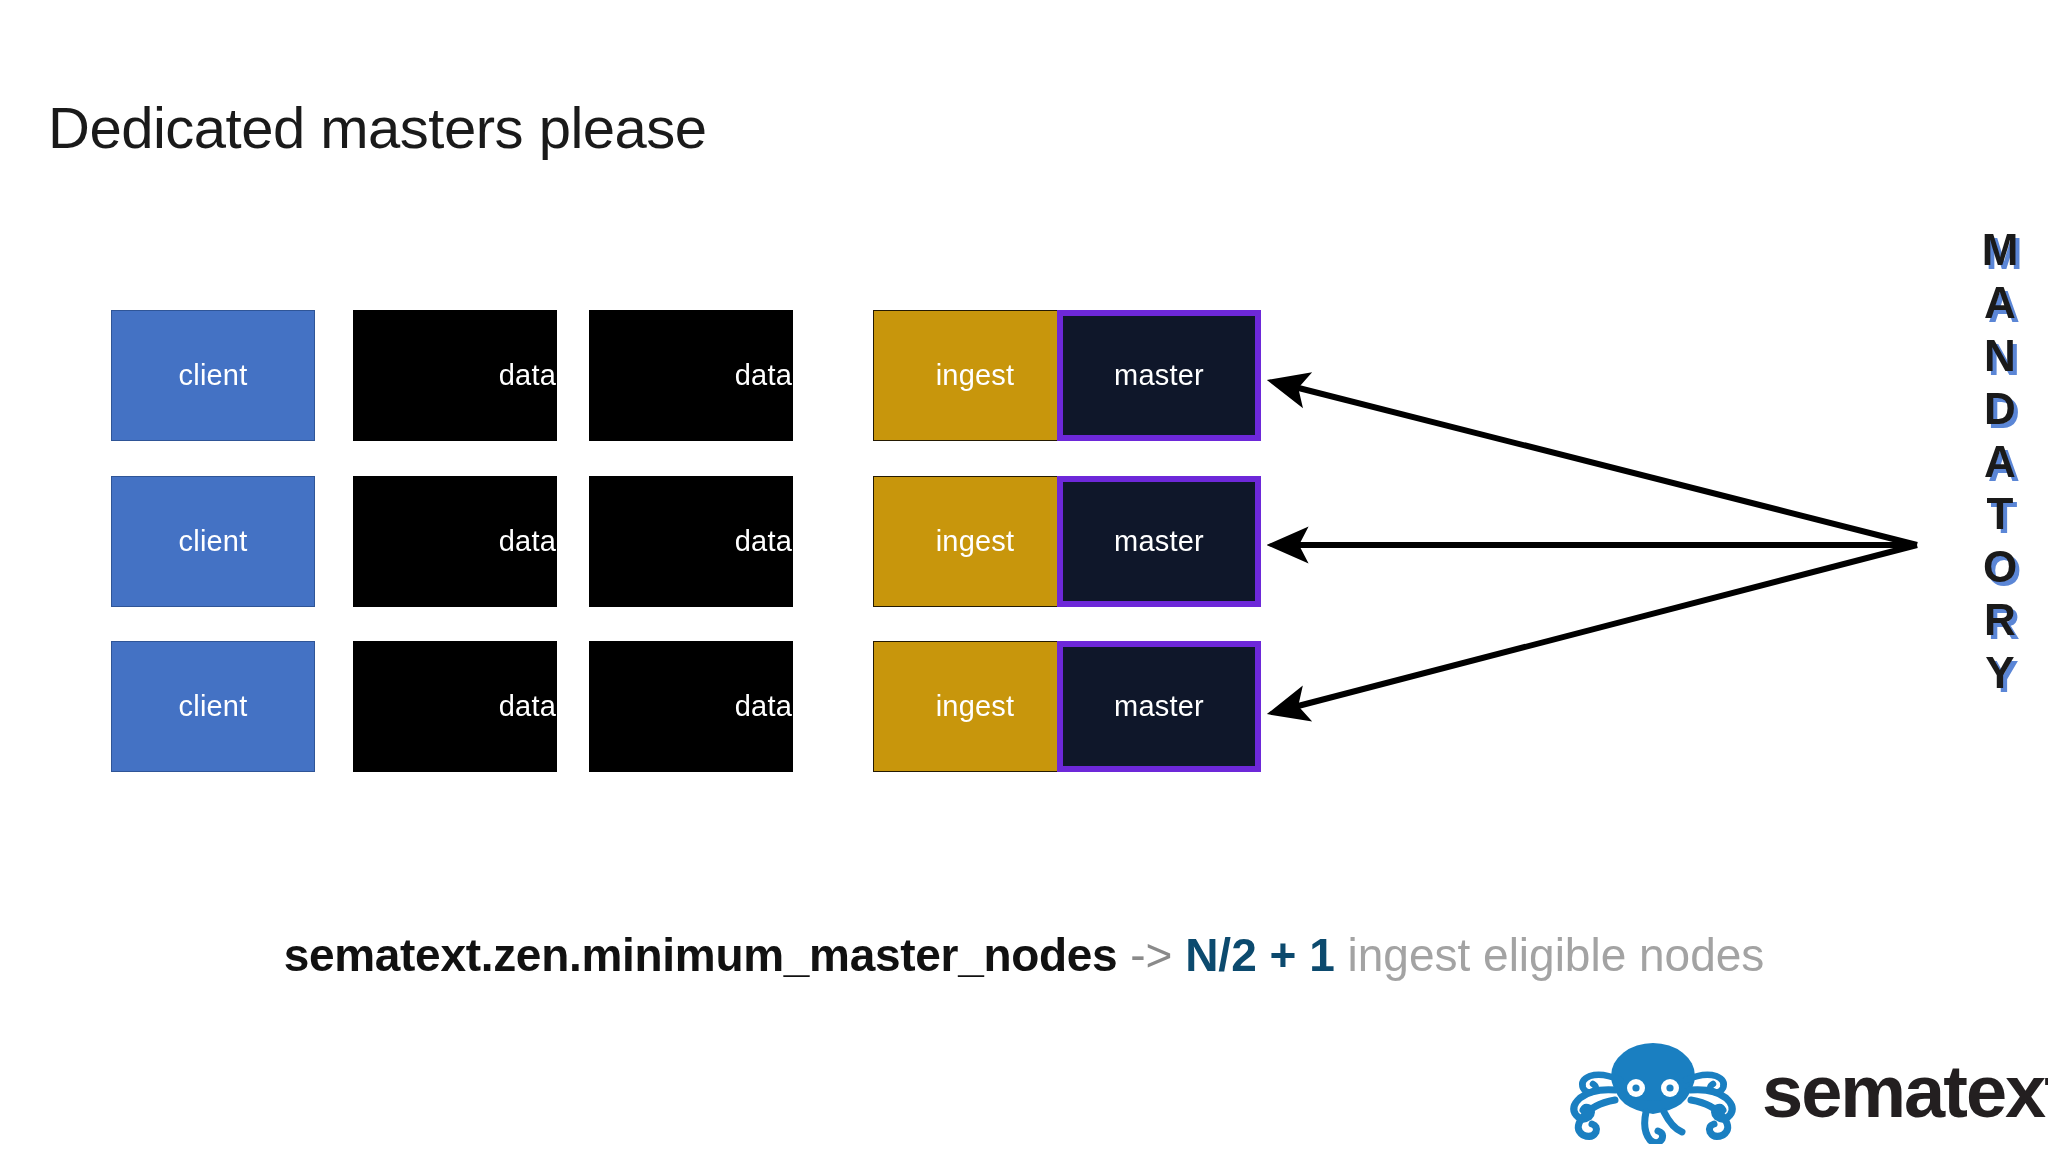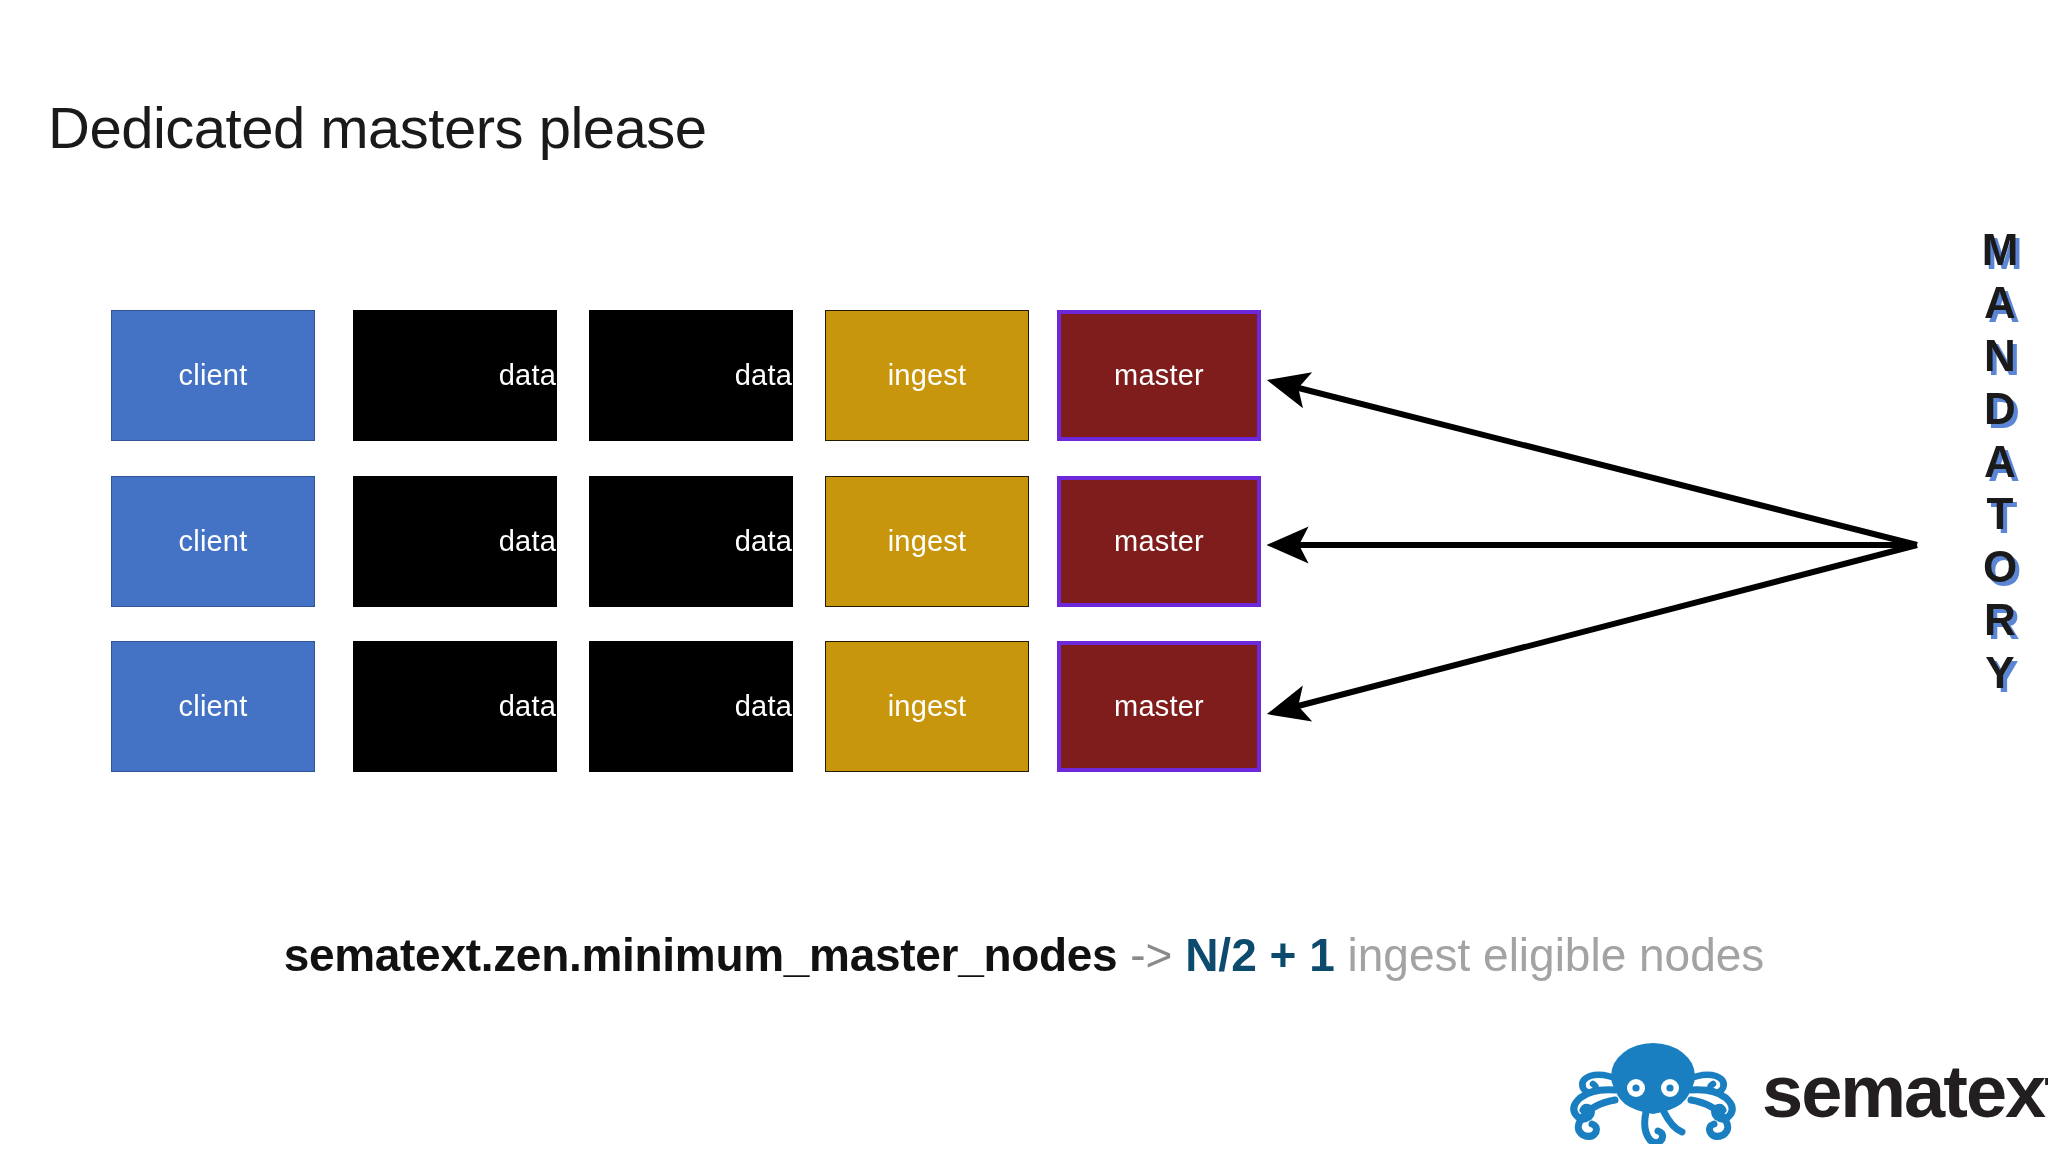--- a/index.html
+++ b/index.html
@@ -65,24 +65,25 @@
     border: 1px solid #2f5597;
   }
   .node-data {
     background: #000000;
     border: 1px solid #000000;
     justify-content: flex-end;
   }
   .node-ingest {
     background: #C8960C;
     border: 1px solid #241a02;
+    margin-left: 48px;
   }
   .node-master {
-    background: #7f1d1d;
-    border: 4px solid #6d28d9;
+    background: #0f172a;
+    border: 6px solid #6d28d9;
   }
 
   
   #arrow-layer {
     position: absolute;
     left: 0;
     top: 0;
     width: 2048px;
     height: 1152px;
     pointer-events: none;

